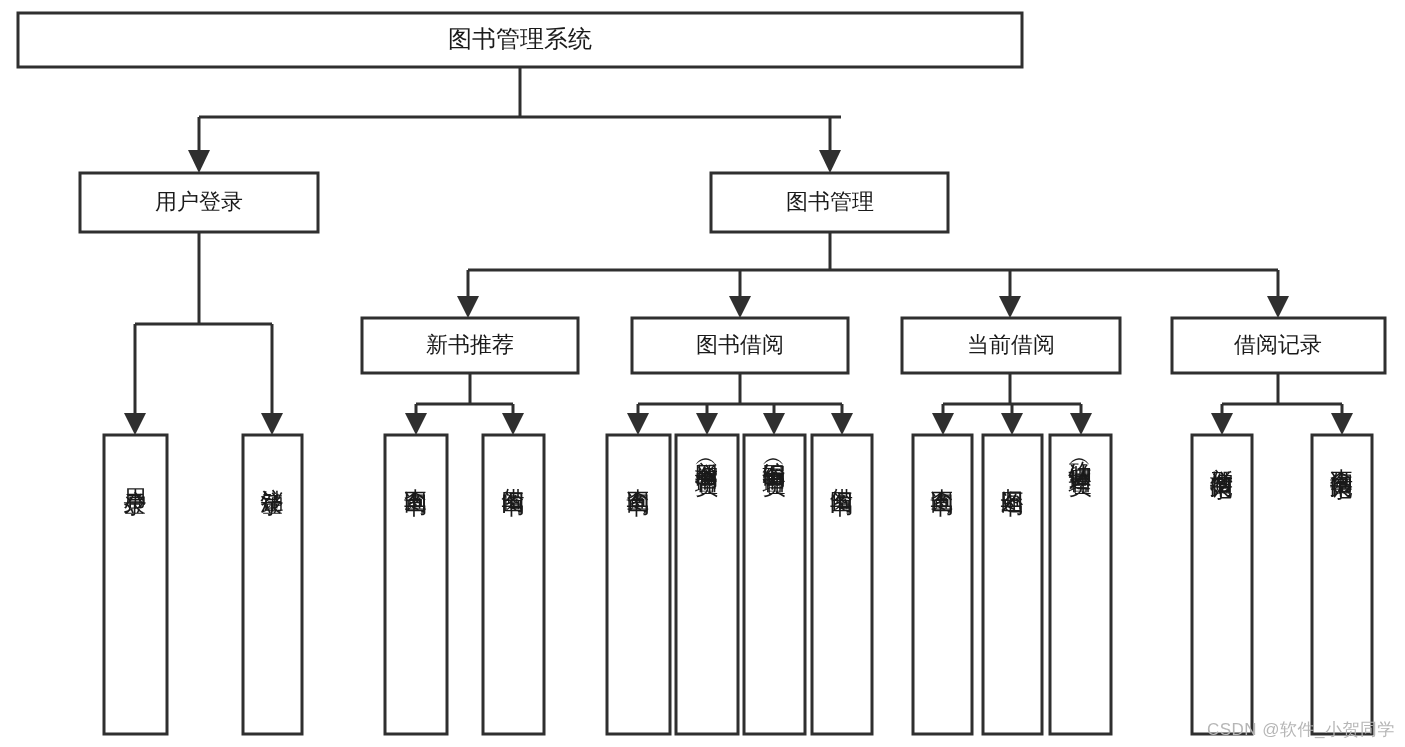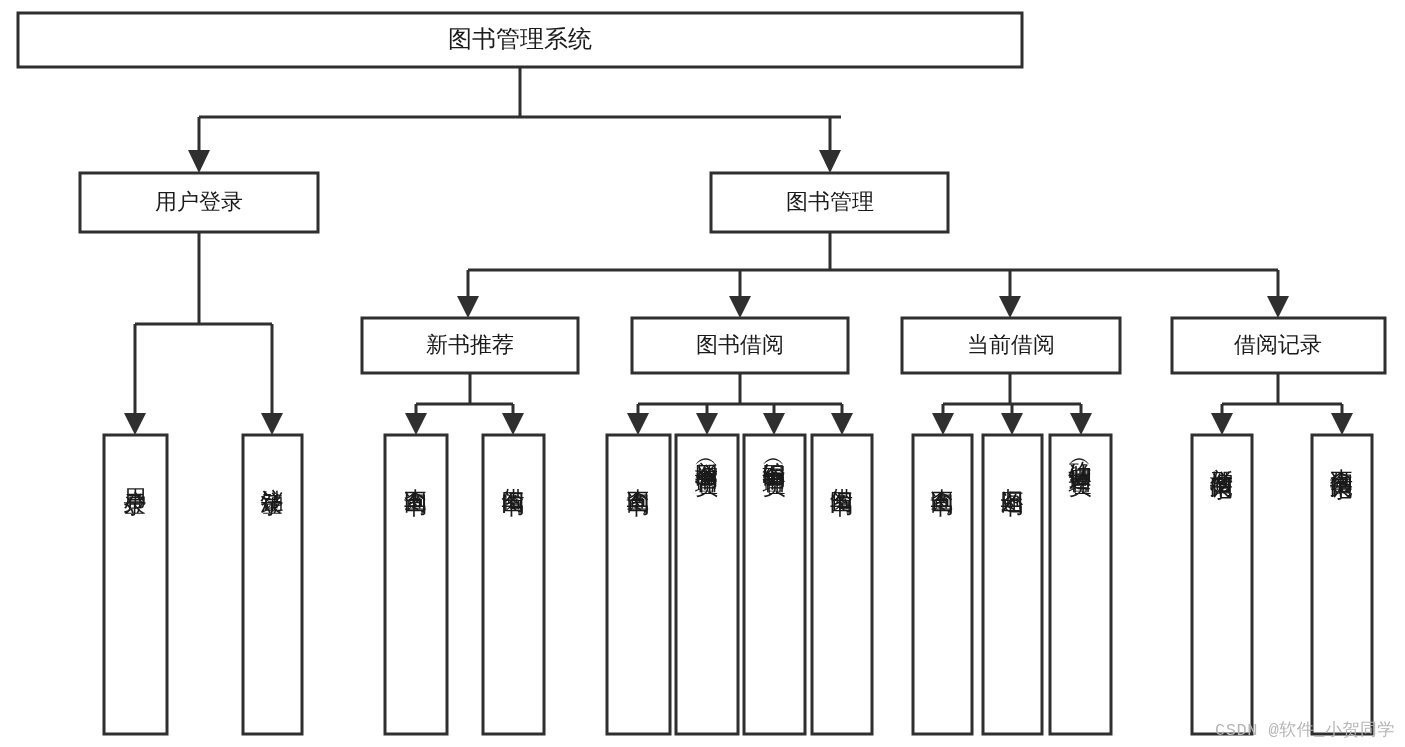--- a/index.html
+++ b/index.html
@@ -65,21 +65,21 @@
     font-size: 23px;
     line-height: 1.05;
     letter-spacing: 2px;
     color: #1a1a1a;
     white-space: nowrap;
   }
   .watermark {
     position: absolute;
     right: 10px;
     bottom: 6px;
-    font-family: Liberation Mono, monospace;
+    font-family: Liberation Sans, sans-serif;
     font-size: 17px;
     color: #b6b6b6;
     letter-spacing: 0.5px;
     white-space: nowrap;
     pointer-events: none;
   }
 </style>
 </head>
 <body>
 

